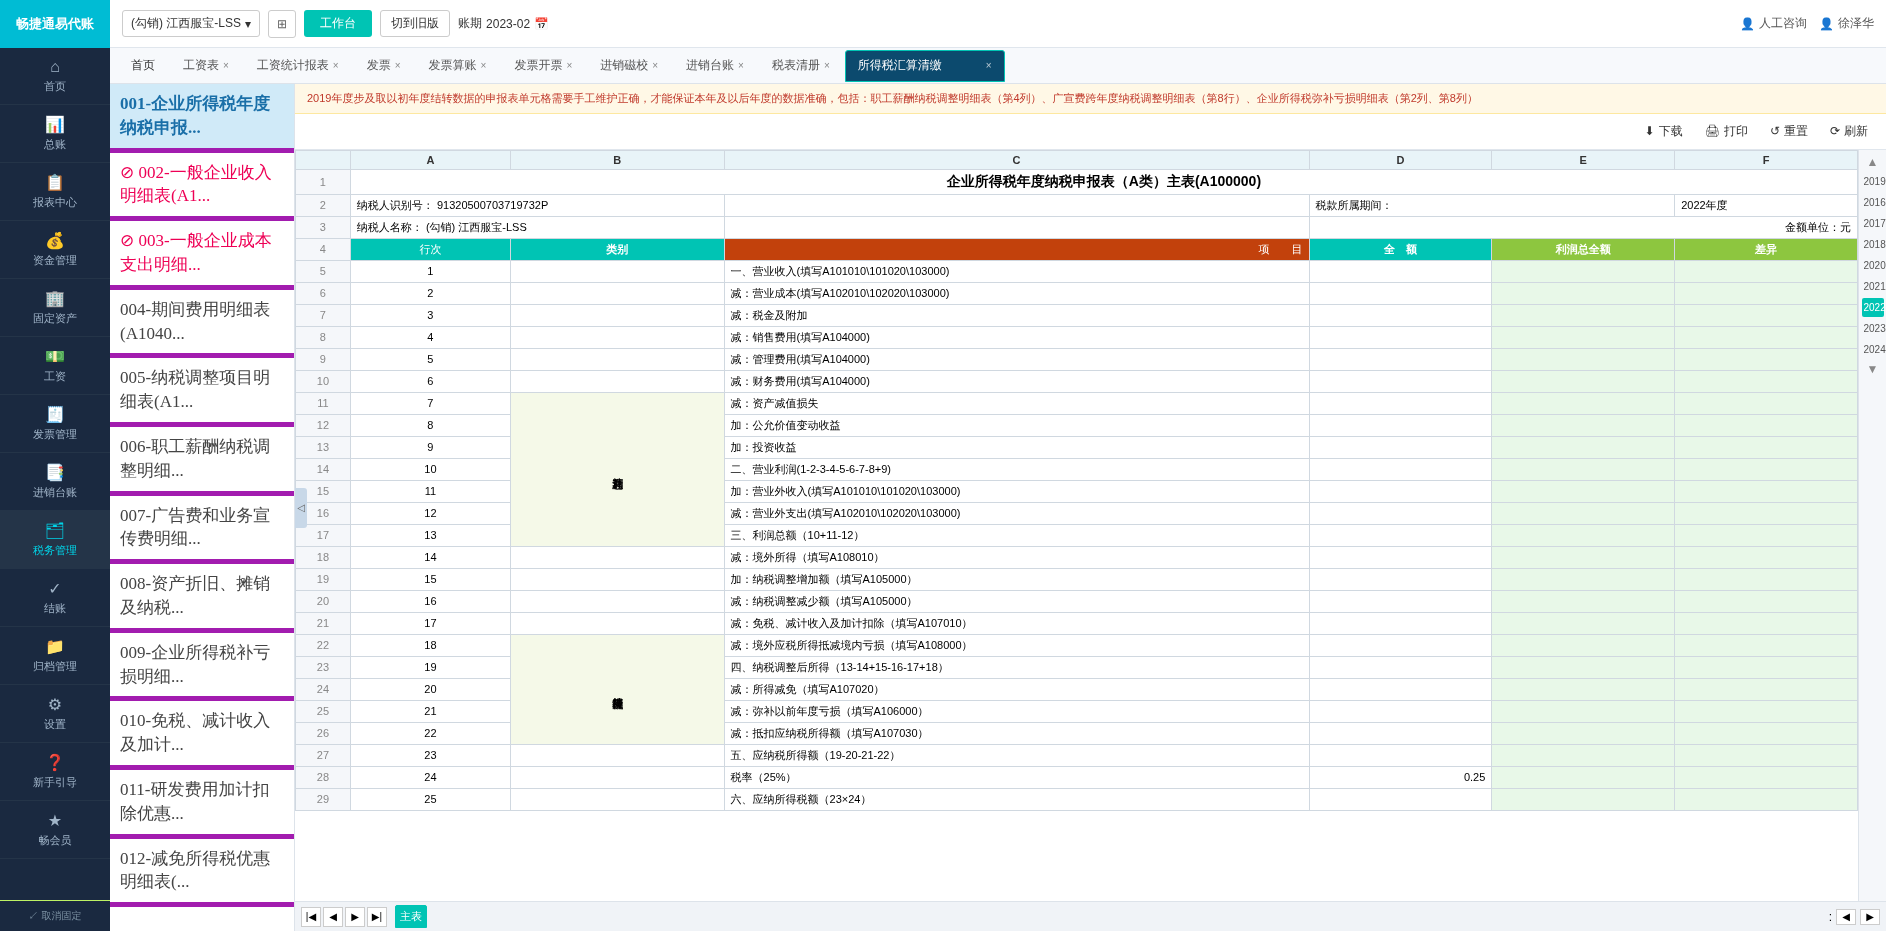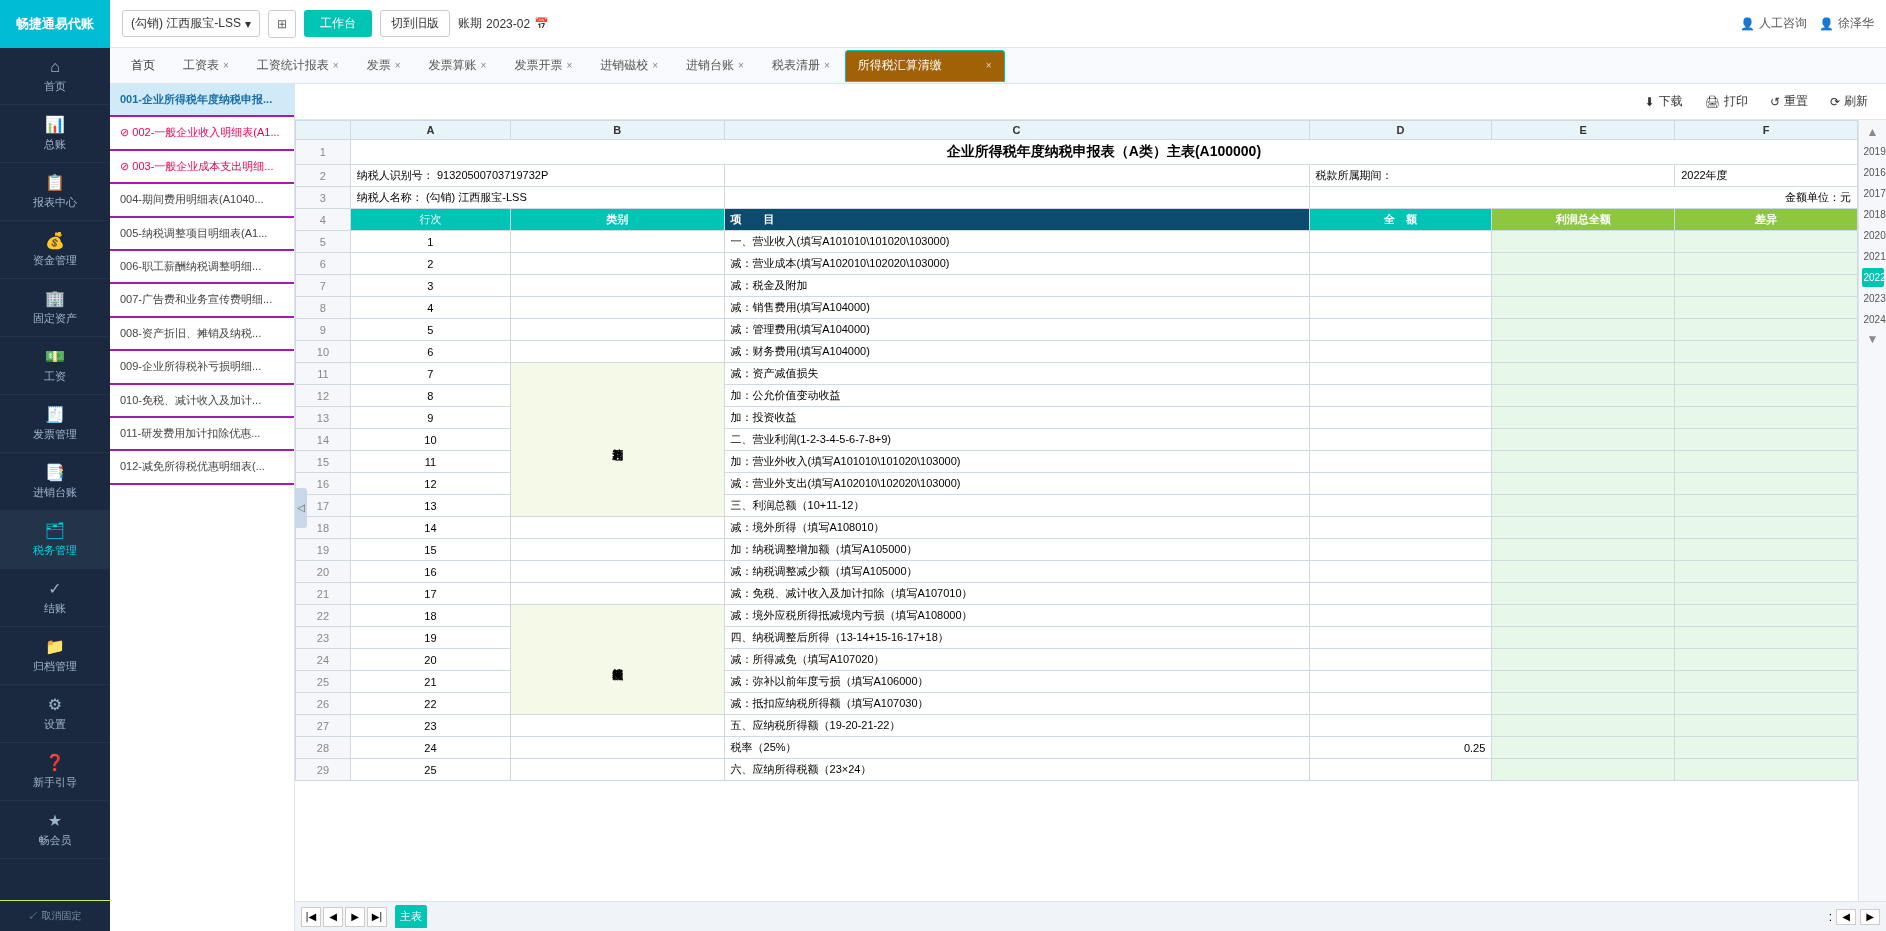--- a/index.html
+++ b/index.html
@@ -136,21 +136,21 @@
       align-items: center;
       gap: 4px;
       cursor: pointer;
       border-radius: 3px 3px 0 0;
       font-size: 12px;
       color: #555;
       white-space: nowrap;
       border: 1px solid transparent;
     }
     .nav-tab.active {
-      background: #a16207;
+      background: #0c4a6e;
       color: #fff;
       border-color: #00c4b4;
       gap: 44px;
     }
     .nav-tab .close-btn { font-size: 10px; cursor: pointer; opacity: 0.7; }
     .nav-tab.home { color: #333; }
 
     
     .content-area {
       flex: 1;
@@ -164,25 +164,26 @@
       width: 185px;
       background: #fff;
       border-right: 1px solid #dde3ea;
       display: flex;
       flex-direction: column;
       overflow-y: auto;
       flex-shrink: 0;
     }
     .sub-nav-item {
       padding: 8px 10px;
-      font-size: 11px;
+      font-size: 17px;
       color: #444;
       cursor: pointer;
-      border-bottom: 2px solid #a21caf;
+      border-bottom: 5px solid #a21caf;
       line-height: 1.4;
+      font-family: Liberation Serif, serif;
     }
     .sub-nav-item.active {
       background: #d0eaf8;
       color: #1a6fa8;
       font-weight: bold;
     }
     .sub-nav-item.error { color: #e05; }
 
     
     .right-panel {
@@ -535,20 +536,23 @@
       </div>
       <div class="sub-nav-item">
         <span>012-减免所得税优惠明细表(...</span>
       </div>
     </div>
 
     <div class="collapse-arrow">◁</div>
 
     <div class="right-panel">
 
+      <div class="warning-bar">
+        <span>2019年度步及取以初年度结转数据的申报表单元格需要手工维护正确，才能保证本年及以后年度的数据准确，包括：职工薪酬纳税调整明细表（第4列）、广宣费跨年度纳税调整明细表（第8行）、企业所得税弥补亏损明细表（第2列、第8列）</span>
+      </div>
 
       <div class="table-toolbar">
         <div class="toolbar-btn">
           <span>⬇</span>
           <span>下载</span>
         </div>
         <div class="toolbar-btn">
           <span>🖨</span>
           <span>打印</span>
         </div>
@@ -603,21 +607,21 @@
                   <span>(勾销) 江西服宝-LSS</span>
                 </td>
                 <td></td>
                 <td colspan="3" style="text-align:right;">金额单位：元</td>
               </tr>
 
               <tr>
                 <td class="row-num-col">4</td>
                 <td style="background:#00c4b4;color:#fff;text-align:center;font-weight:normal;">行次</td>
                 <td style="background:#00c4b4;color:#fff;text-align:center;font-weight:bold;">类别</td>
-                <td style="background:#0c4a6e;color:#fff;text-align:left;font-weight:bold;">项　　目</td>
+                <td style="background:#c2410c;color:#fff;text-align:right;font-weight:normal;">项　　目</td>
                 <td style="background:#00c4b4;color:#fff;text-align:center;font-weight:bold;">全　额</td>
                 <td style="background:#8dc63f;color:#fff;text-align:center;font-weight:bold;">利润总全额</td>
                 <td style="background:#8dc63f;color:#fff;text-align:center;font-weight:bold;">差异</td>
               </tr>
 
               <tr>
                 <td class="row-num-col">5</td>
                 <td class="xingci-col" style="text-align:center;">1</td>
                 <td></td>
                 <td>一、营业收入(填写A101010\101020\103000)</td>

